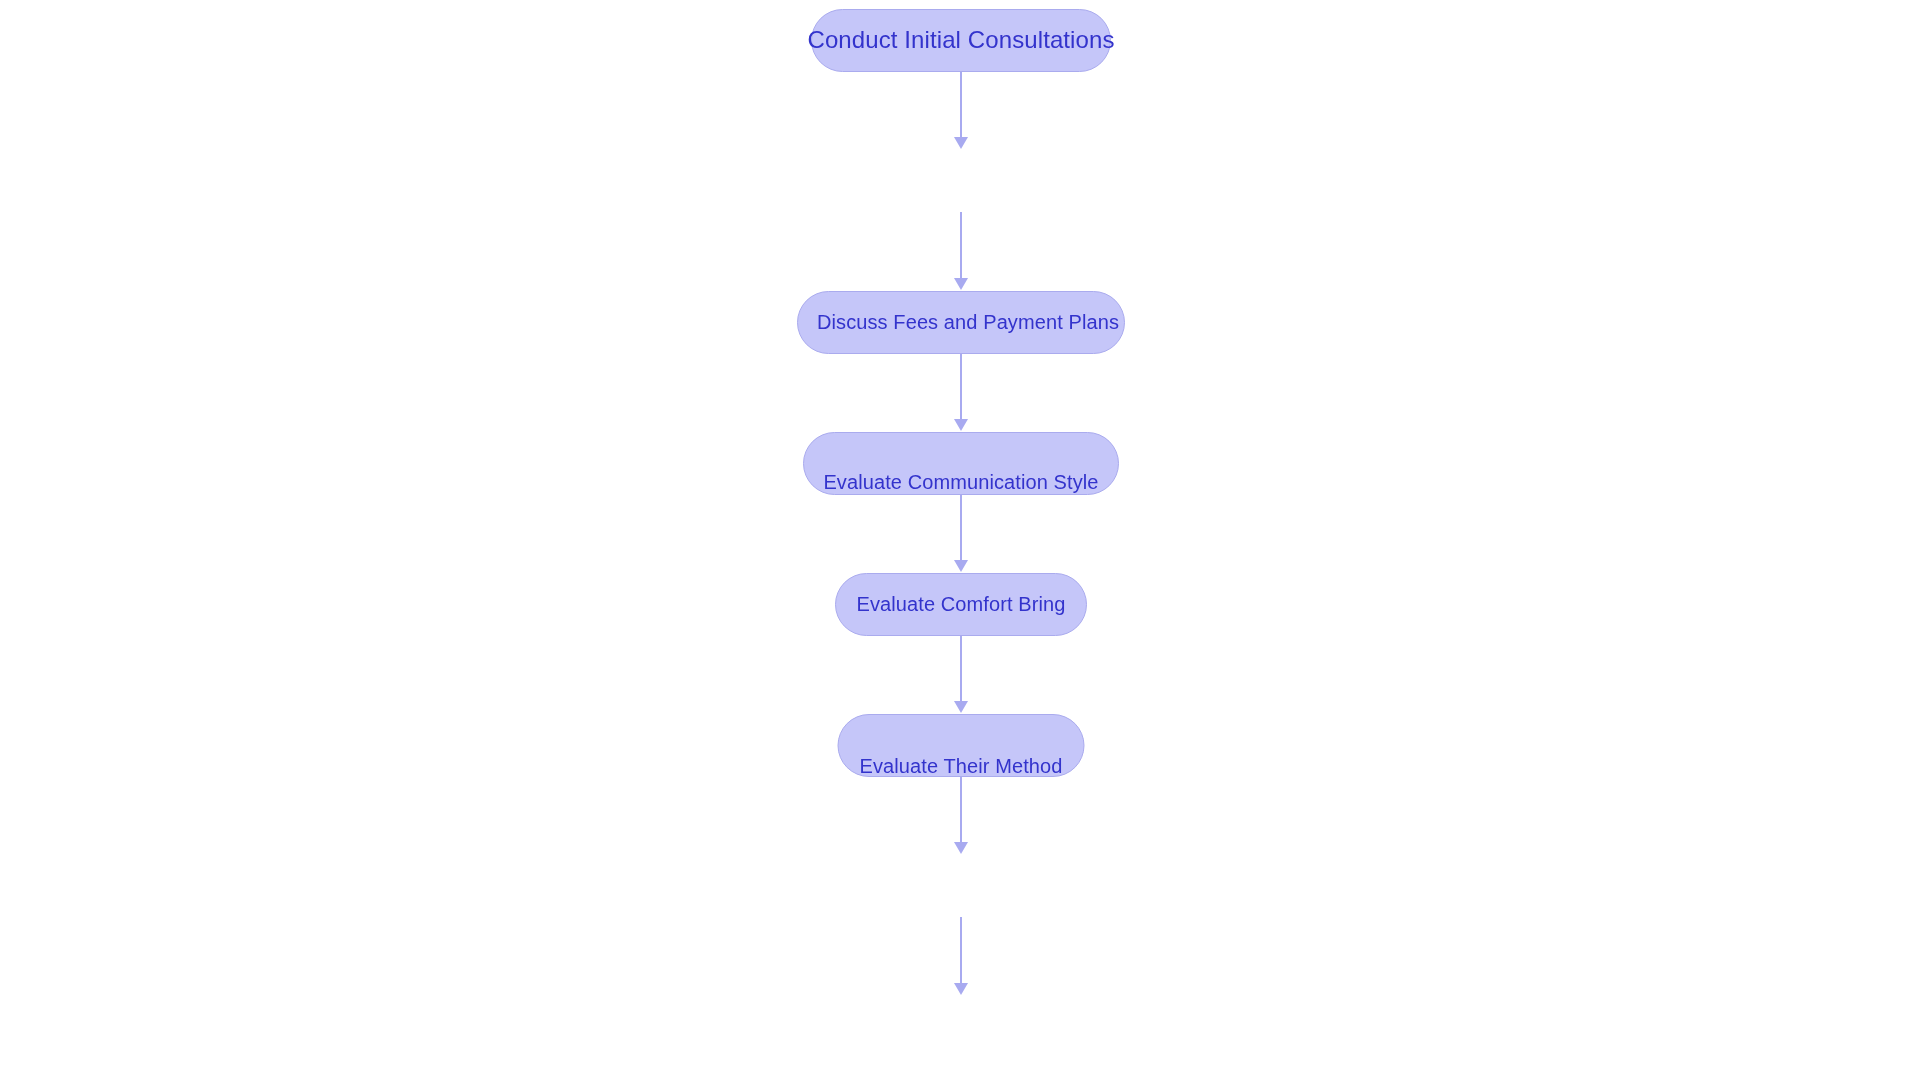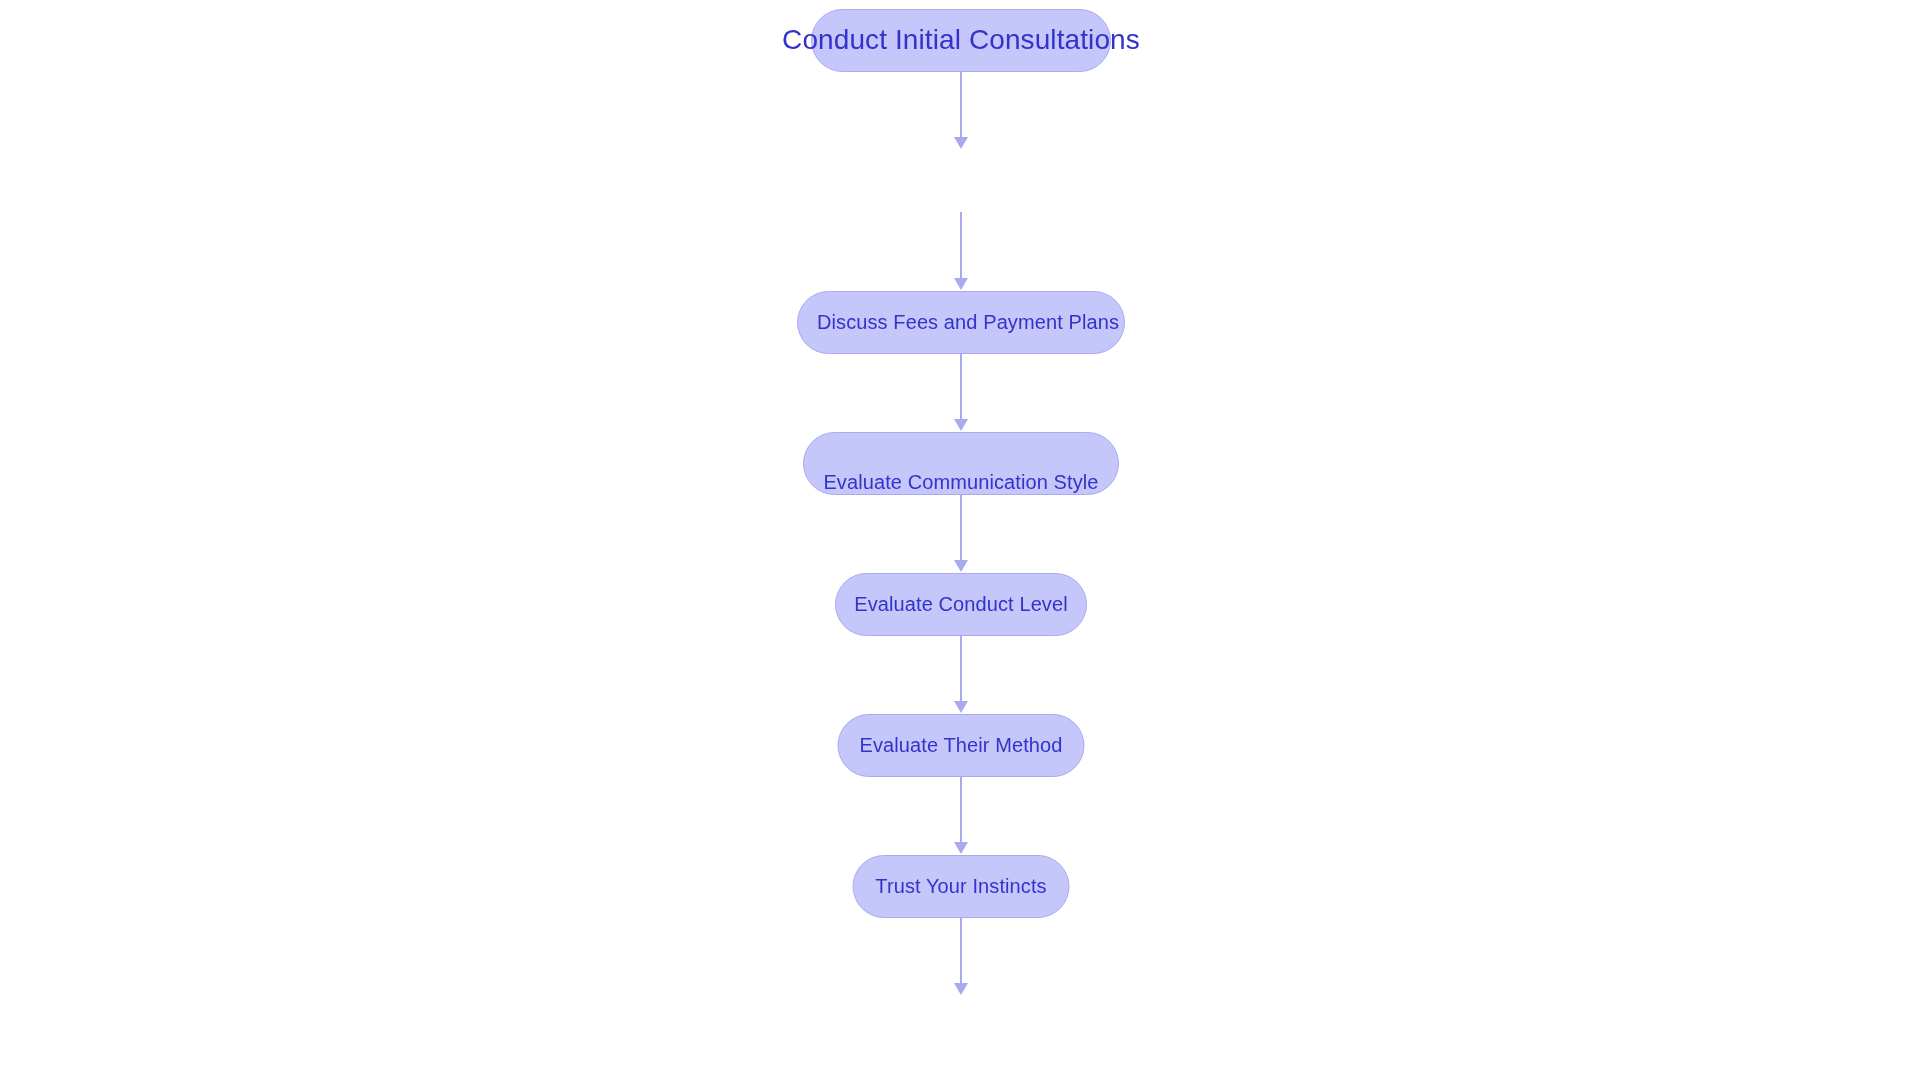--- a/index.html
+++ b/index.html
@@ -96,32 +96,29 @@
         </g>
         <g>
           <line x1="961" y1="917" x2="961" y2="983" stroke="#a8aaf0" stroke-width="2"></line>
           <polygon points="954,983 968,983 961,995" fill="#a8aaf0"></polygon>
         </g>
       </g>
   </svg>
 
   <div id="node-layer">
       <div class="flow-node" style="left: 961px; top: 8.5px; width: 300px; height: 63px; background: rgb(197, 198, 249); border-color: rgb(170, 171, 238);">
-        <span class="flow-node-label" style="color: rgb(51, 51, 204); font-size: 28px;">Conduct Initial Consultations</span>
+        <span class="flow-node-label" style="color: rgb(51, 51, 204); font-size: 24px;">Conduct Initial Consultations</span>
       </div>
       <div class="flow-node" style="left: 961px; top: 290.5px; width: 328px; height: 63px; background: rgb(197, 198, 249); border-color: rgb(170, 171, 238);">
         <span class="flow-node-label" style="color: rgb(51, 51, 204); font-size: 20px; margin-left: 14px;">Discuss Fees and Payment Plans</span>
       </div>
       <div class="flow-node" style="left: 961px; top: 431.5px; width: 316px; height: 63px; background: rgb(197, 198, 249); border-color: rgb(170, 171, 238);">
         <span class="flow-node-label" style="color: rgb(51, 51, 204); font-size: 20px; margin-top: 38px;">Evaluate Communication Style</span>
       </div>
       <div class="flow-node" style="left: 961px; top: 572.5px; width: 252px; height: 63px; background: rgb(197, 198, 249); border-color: rgb(170, 171, 238);">
-        <span class="flow-node-label" style="color: rgb(51, 51, 204); font-size: 20px;">Evaluate Conduct Level</span>
+        <span class="flow-node-label" style="color: rgb(51, 51, 204); font-size: 20px;">Evaluate Comfort Bring</span>
       </div>
-      <div class="flow-node" style="left: 961px; top: 713.5px; width: 247px; height: 63px; background: rgb(197, 198, 249); border-color: rgb(170, 171, 238);">
+      <div class="flow-node" style="left: 961px; top: 713.5px; width: 247px; height: 63px; background: rgb(197, 198, 249); border-color: rgb(170, 171, 238); align-items: flex-end;">
         <span class="flow-node-label" style="color: rgb(51, 51, 204); font-size: 20px;">Evaluate Their Method</span>
-      </div>
-      <div class="flow-node" style="left: 961px; top: 854.5px; width: 217px; height: 63px; background: rgb(197, 198, 249); border-color: rgb(170, 171, 238);">
-        <span class="flow-node-label" style="color: rgb(51, 51, 204); font-size: 20px;">Trust Your Instincts</span>
       </div>
     </div>
 
 </div>
 
 </body></html>

